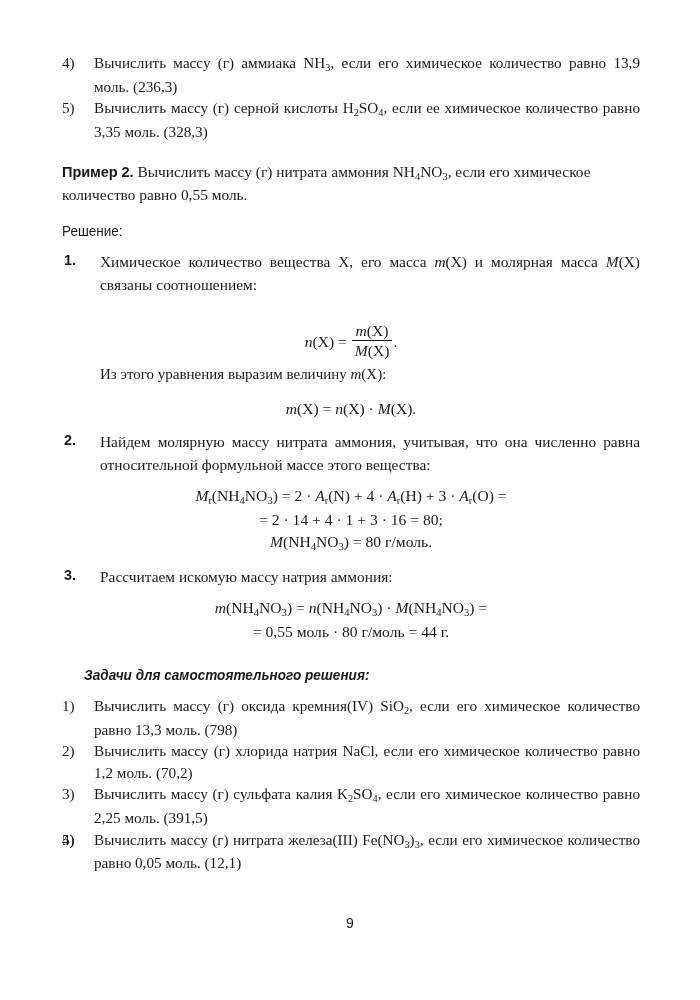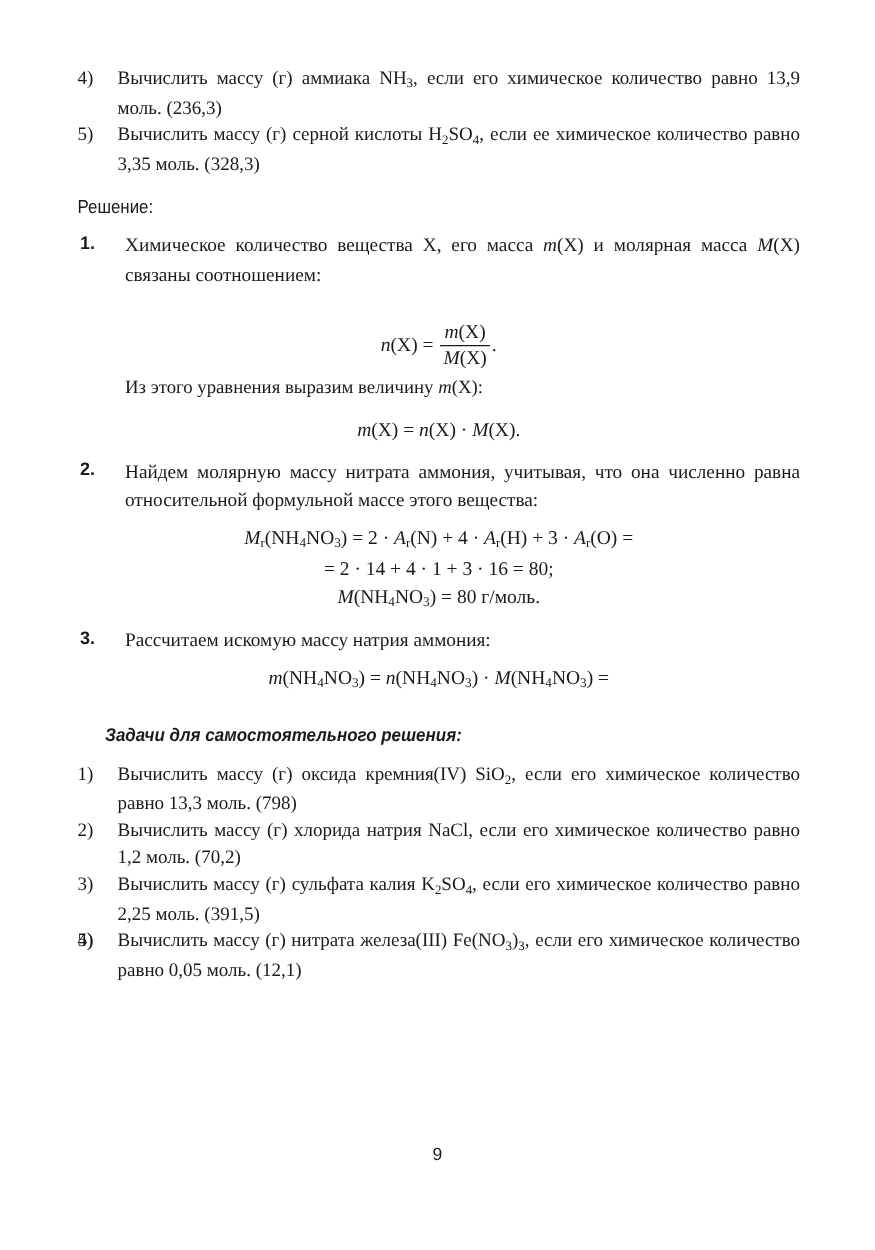--- a/index.html
+++ b/index.html
@@ -191,20 +191,24 @@
       <li class="task-item">
         <span class="task-num">4)</span>
         <span>Вычислить массу (г) аммиака NH<sub>3</sub>, если его химическое количество равно 13,9 моль. (236,3)</span>
       </li>
       <li class="task-item">
         <span class="task-num">5)</span>
         <span>Вычислить массу (г) серной кислоты H<sub>2</sub>SO<sub>4</sub>, если ее химическое количество равно 3,35 моль. (328,3)</span>
       </li>
     </ol>
 
+    <div class="example-block">
+      <span class="example-label">Пример 2.</span>
+      <span> Вычислить массу (г) нитрата аммония NH<sub>4</sub>NO<sub>3</sub>, если его химическое количество равно 0,55 моль.</span>
+    </div>
 
     <div class="solution-heading">Решение:</div>
 
     <ol class="steps">
 
       <li class="step">
         <span class="step-num">1.</span>
         <span>Химическое количество вещества X, его масса <var>m</var>(X) и молярная масса <var>M</var>(X) связаны соотношением:</span>
       </li>
     </ol>
@@ -248,20 +252,23 @@
       <li class="step">
         <span class="step-num">3.</span>
         <span>Рассчитаем искомую массу натрия аммония:</span>
       </li>
     </ol>
 
     <div class="formula-group">
       <div class="formula">
         <var>m</var>(NH<sub>4</sub>NO<sub>3</sub>) = <var>n</var>(NH<sub>4</sub>NO<sub>3</sub>) · <var>M</var>(NH<sub>4</sub>NO<sub>3</sub>) =
       </div>
+      <div class="formula">
+        = 0,55 моль · 80 г/моль = 44 г.
+      </div>
     </div>
 
     <div class="selfstudy-heading">Задачи для самостоятельного решения:</div>
 
     <ol class="task-list tasks2">
       <li class="task-item">
         <span class="task-num">1)</span>
         <span>Вычислить массу (г) оксида кремния(IV) SiO<sub>2</sub>, если его химическое количество равно 13,3 моль. (798)</span>
       </li>
       <li class="task-item">

